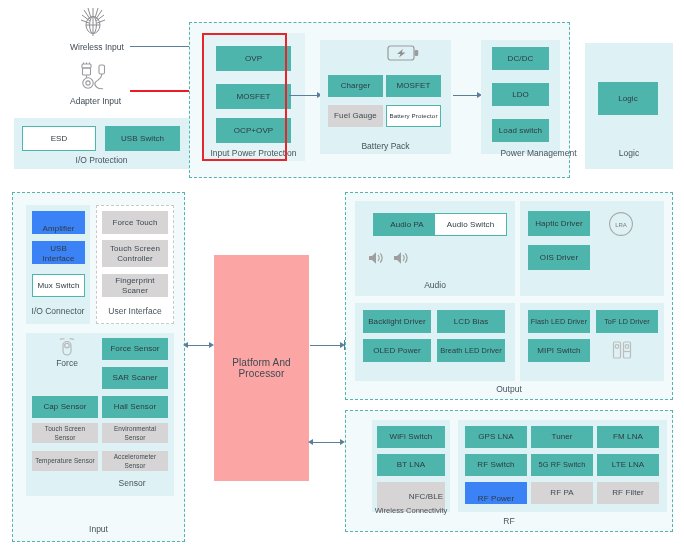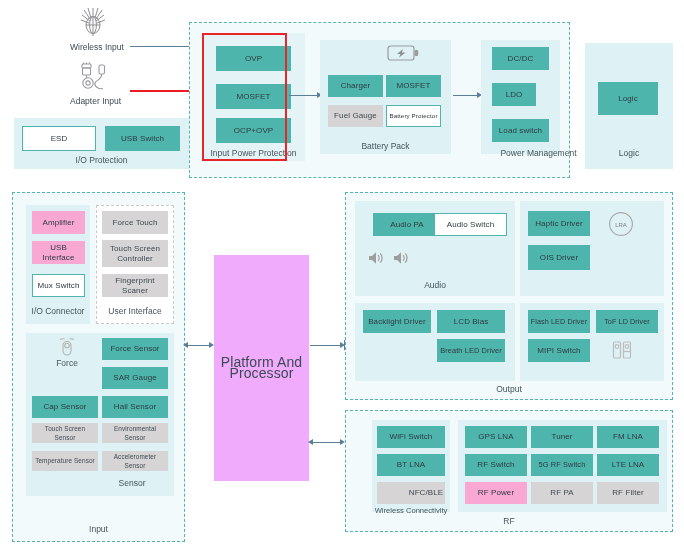--- a/index.html
+++ b/index.html
@@ -37,21 +37,21 @@
   .chip{
     position:absolute;box-sizing:border-box;
     display:flex;align-items:center;justify-content:center;
     text-align:center;
     font-size:8px;line-height:9.5px;
     letter-spacing:.1px;
     padding:1px 2px;
     overflow:hidden;
   }
   .chip.teal{background:#4eb5ad;color:#2e3a40;}
-  .chip.tealsoft{background:#f9a8d4;color:#2e3a40;}
+  .chip.tealsoft{background:#3b82f6;color:#2e3a40;align-items:flex-end;}
   .chip.grey{background:#d6d4d4;color:#3d4a52;}
   .chip.outline{background:#ffffff;border:1.4px solid #4eb5ad;color:#2e3a40;}
 
   
   .redframe{
     position:absolute;box-sizing:border-box;
     border:2.2px solid #e8252a;
     background:transparent;
     pointer-events:none;
   }
@@ -188,21 +188,21 @@
   </div>
   <div class="grouplabel" style="left:320px;top:141px;width:131px;">Battery Pack</div>
 
   <div class="line-h" style="left:453px;top:94.5px;width:25px;"></div>
   <div class="arrow-r" style="left:477px;top:91.5px;"></div>
 
   <div class="panel" style="left:481px;top:40px;width:79px;height:114px;"></div>
   <div class="chip teal" style="left:492px;top:47px;width:57px;height:23px;">
     <span>DC/DC</span>
   </div>
-  <div class="chip teal" style="left:492px;top:83px;width:44px;height:23px;text-align:center;">
+  <div class="chip teal" style="left:492px;top:83px;width:57px;height:23px;text-align:center;">
     <span>LDO</span>
   </div>
   <div class="chip teal" style="left:492px;top:119px;width:57px;height:23px;">
     <span>Load switch</span>
   </div>
   <div class="grouplabel" style="left:496px;top:148px;width:85px;">Power Management</div>
 
   <div class="panel" style="left:585px;top:43px;width:88px;height:126px;"></div>
   <div class="chip teal" style="left:598px;top:82px;width:60px;height:33px;">
     <span>Logic</span>
@@ -246,21 +246,21 @@
         <circle cx="10" cy="8.5" r="2.3"></circle>
       </g>
     </svg>
   </div>
   <div class="grouplabel" style="left:47px;top:358px;width:40px;">Force</div>
 
   <div class="chip teal" style="left:102px;top:338px;width:66px;height:22px;">
     <span>Force Sensor</span>
   </div>
   <div class="chip teal" style="left:102px;top:367px;width:66px;height:22px;">
-    <span>SAR Gauge</span>
+    <span>SAR Scaner</span>
   </div>
   <div class="chip teal" style="left:32px;top:396px;width:66px;height:22px;">
     <span>Cap Sensor</span>
   </div>
   <div class="chip teal" style="left:102px;top:396px;width:66px;height:22px;">
     <span>Hall Sensor</span>
   </div>
   <div class="chip grey" style="left:32px;top:423px;width:66px;height:20px;font-size:6.4px;">
     <span>Touch Screen Sensor</span>
   </div>
@@ -268,21 +268,21 @@
     <span>Environmental Sensor</span>
   </div>
   <div class="chip grey" style="left:32px;top:451px;width:66px;height:20px;font-size:6.4px;">
     <span>Temperature Sensor</span>
   </div>
   <div class="chip grey" style="left:102px;top:451px;width:66px;height:20px;font-size:6.4px;">
     <span>Accelerometer Sensor</span>
   </div>
   <div class="grouplabel" style="left:26px;top:478px;width:148px;padding-left:32px;">Sensor</div>
 
-  <div class="chip grey" style="left:214px;top:255px;width:95px;height:226px;background:#f0abfc;font-size:14px;line-height:11px;">
+  <div class="chip grey" style="left:214px;top:255px;width:95px;height:226px;background:#fca5a5;font-size:10px;line-height:11px;">
     <span style="white-space:pre-line;">Platform And
 Processor</span>
   </div>
 
   <div class="line-h" style="left:185px;top:344.5px;width:26px;"></div>
   <div class="arrow-r" style="left:209px;top:341.5px;"></div>
   <div class="arrow-l" style="left:183px;top:341.5px;"></div>
 
   <div class="line-h" style="left:310px;top:344.5px;width:32px;"></div>
   <div class="arrow-r" style="left:340px;top:341.5px;"></div>
@@ -331,20 +331,23 @@
   <div class="chip teal" style="left:528px;top:245px;width:62px;height:25px;">
     <span>OIS Driver</span>
   </div>
 
   <div class="panel" style="left:355px;top:303px;width:160px;height:78px;"></div>
   <div class="chip teal" style="left:363px;top:310px;width:68px;height:23px;">
     <span>Backlight Driver</span>
   </div>
   <div class="chip teal" style="left:437px;top:310px;width:68px;height:23px;">
     <span>LCD Bias</span>
+  </div>
+  <div class="chip teal" style="left:363px;top:339px;width:68px;height:23px;">
+    <span>OLED Power</span>
   </div>
   <div class="chip teal" style="left:437px;top:339px;width:68px;height:23px;font-size:7.4px;">
     <span>Breath LED Driver</span>
   </div>
 
   <div class="panel" style="left:520px;top:303px;width:144px;height:78px;"></div>
   <div class="chip teal" style="left:528px;top:310px;width:62px;height:23px;font-size:7.2px;">
     <span>Flash LED Driver</span>
   </div>
   <div class="chip teal" style="left:596px;top:310px;width:62px;height:23px;font-size:7.2px;">
@@ -368,21 +371,21 @@
   <div class="dashgroup" style="left:345px;top:410px;width:328px;height:122px;"></div>
   <div class="grouplabel" style="left:345px;top:516px;width:328px;">RF</div>
 
   <div class="panel" style="left:372px;top:420px;width:78px;height:92px;"></div>
   <div class="chip teal" style="left:377px;top:426px;width:68px;height:22px;">
     <span>WiFi Switch</span>
   </div>
   <div class="chip teal" style="left:377px;top:454px;width:68px;height:22px;">
     <span>BT LNA</span>
   </div>
-  <div class="chip grey" style="left:377px;top:482px;width:68px;height:22px;padding-left:32px;">
+  <div class="chip grey" style="left:377px;top:482px;width:68px;height:30px;padding-left:32px;">
     <span>NFC/BLE</span>
   </div>
   <div class="grouplabel" style="left:366px;top:506px;width:90px;font-size:7.6px;">Wireless Connectivity</div>
 
   <div class="panel" style="left:458px;top:420px;width:209px;height:92px;"></div>
   <div class="chip teal" style="left:465px;top:426px;width:62px;height:22px;">
     <span>GPS LNA</span>
   </div>
   <div class="chip teal" style="left:531px;top:426px;width:62px;height:22px;">
     <span>Tuner</span>

